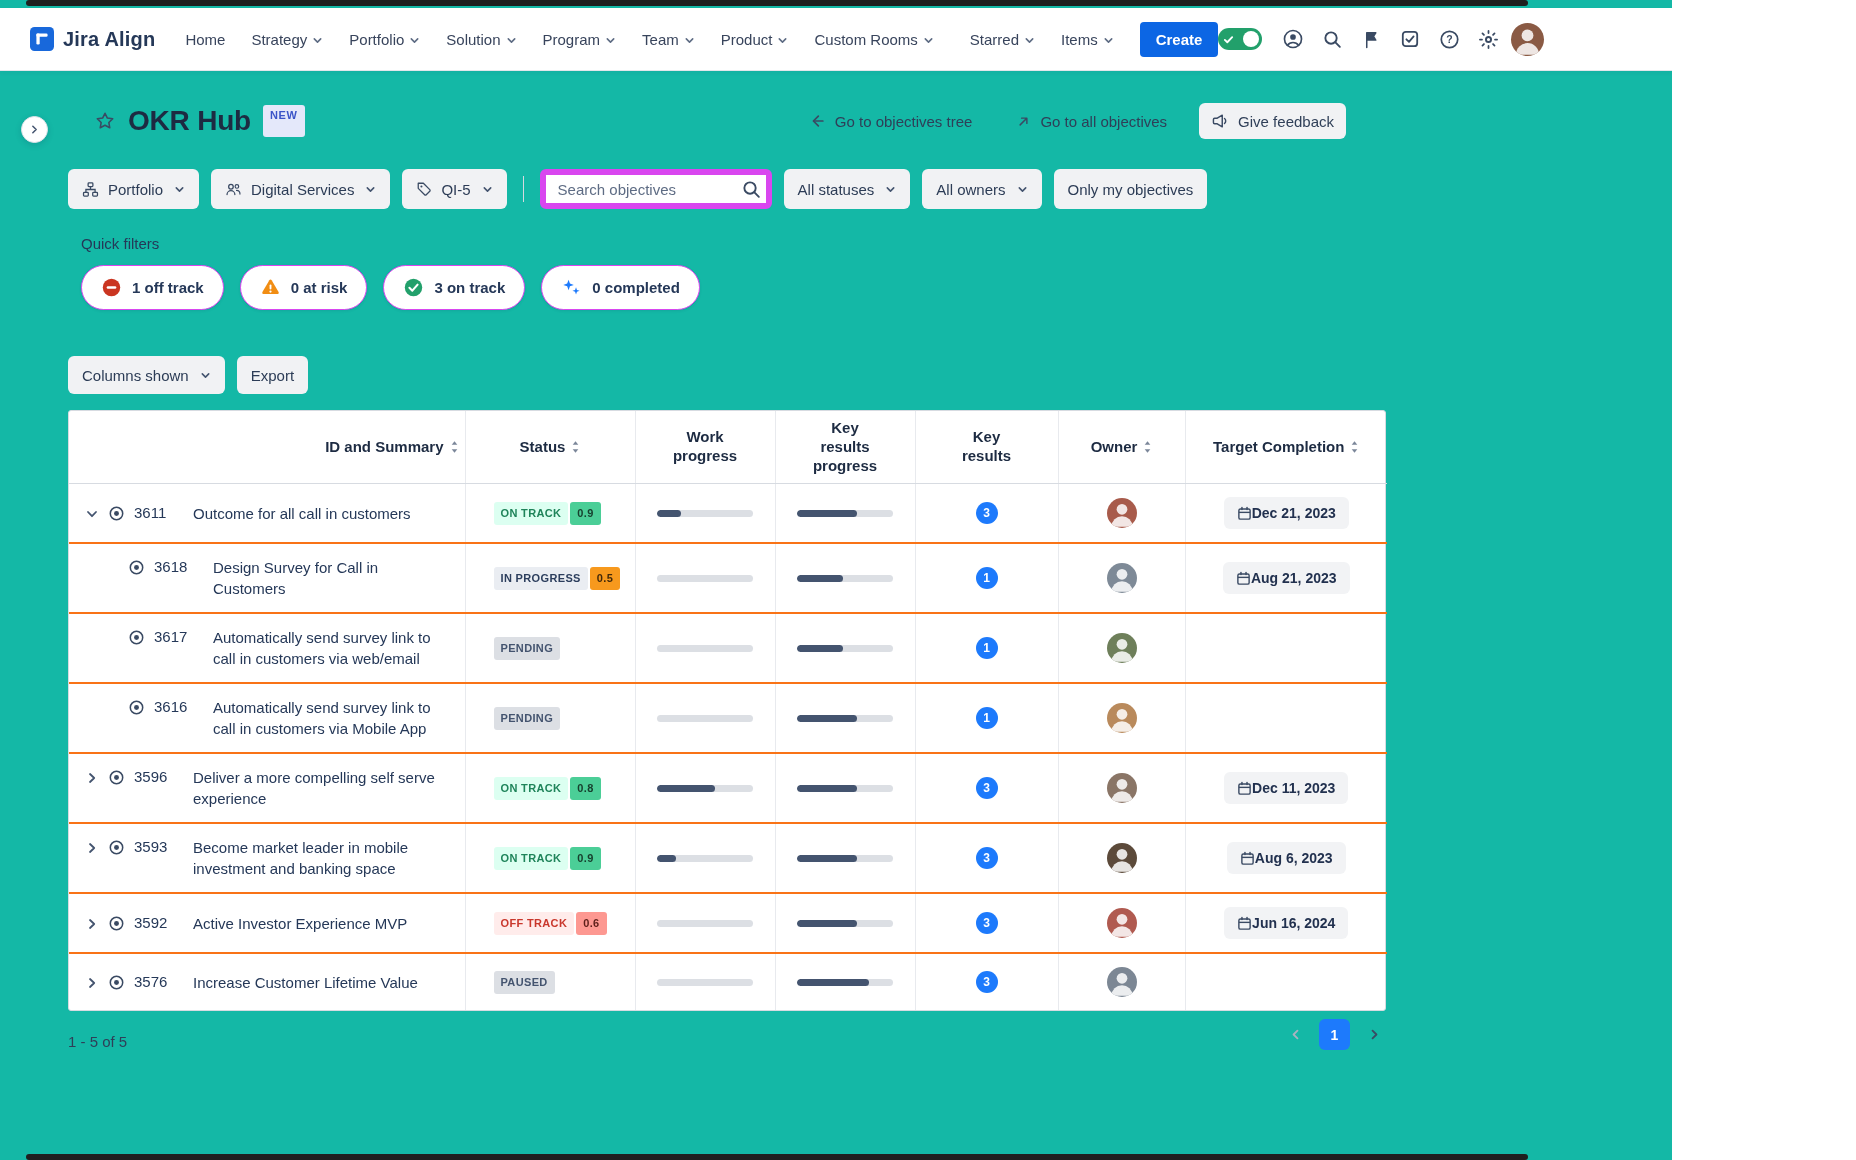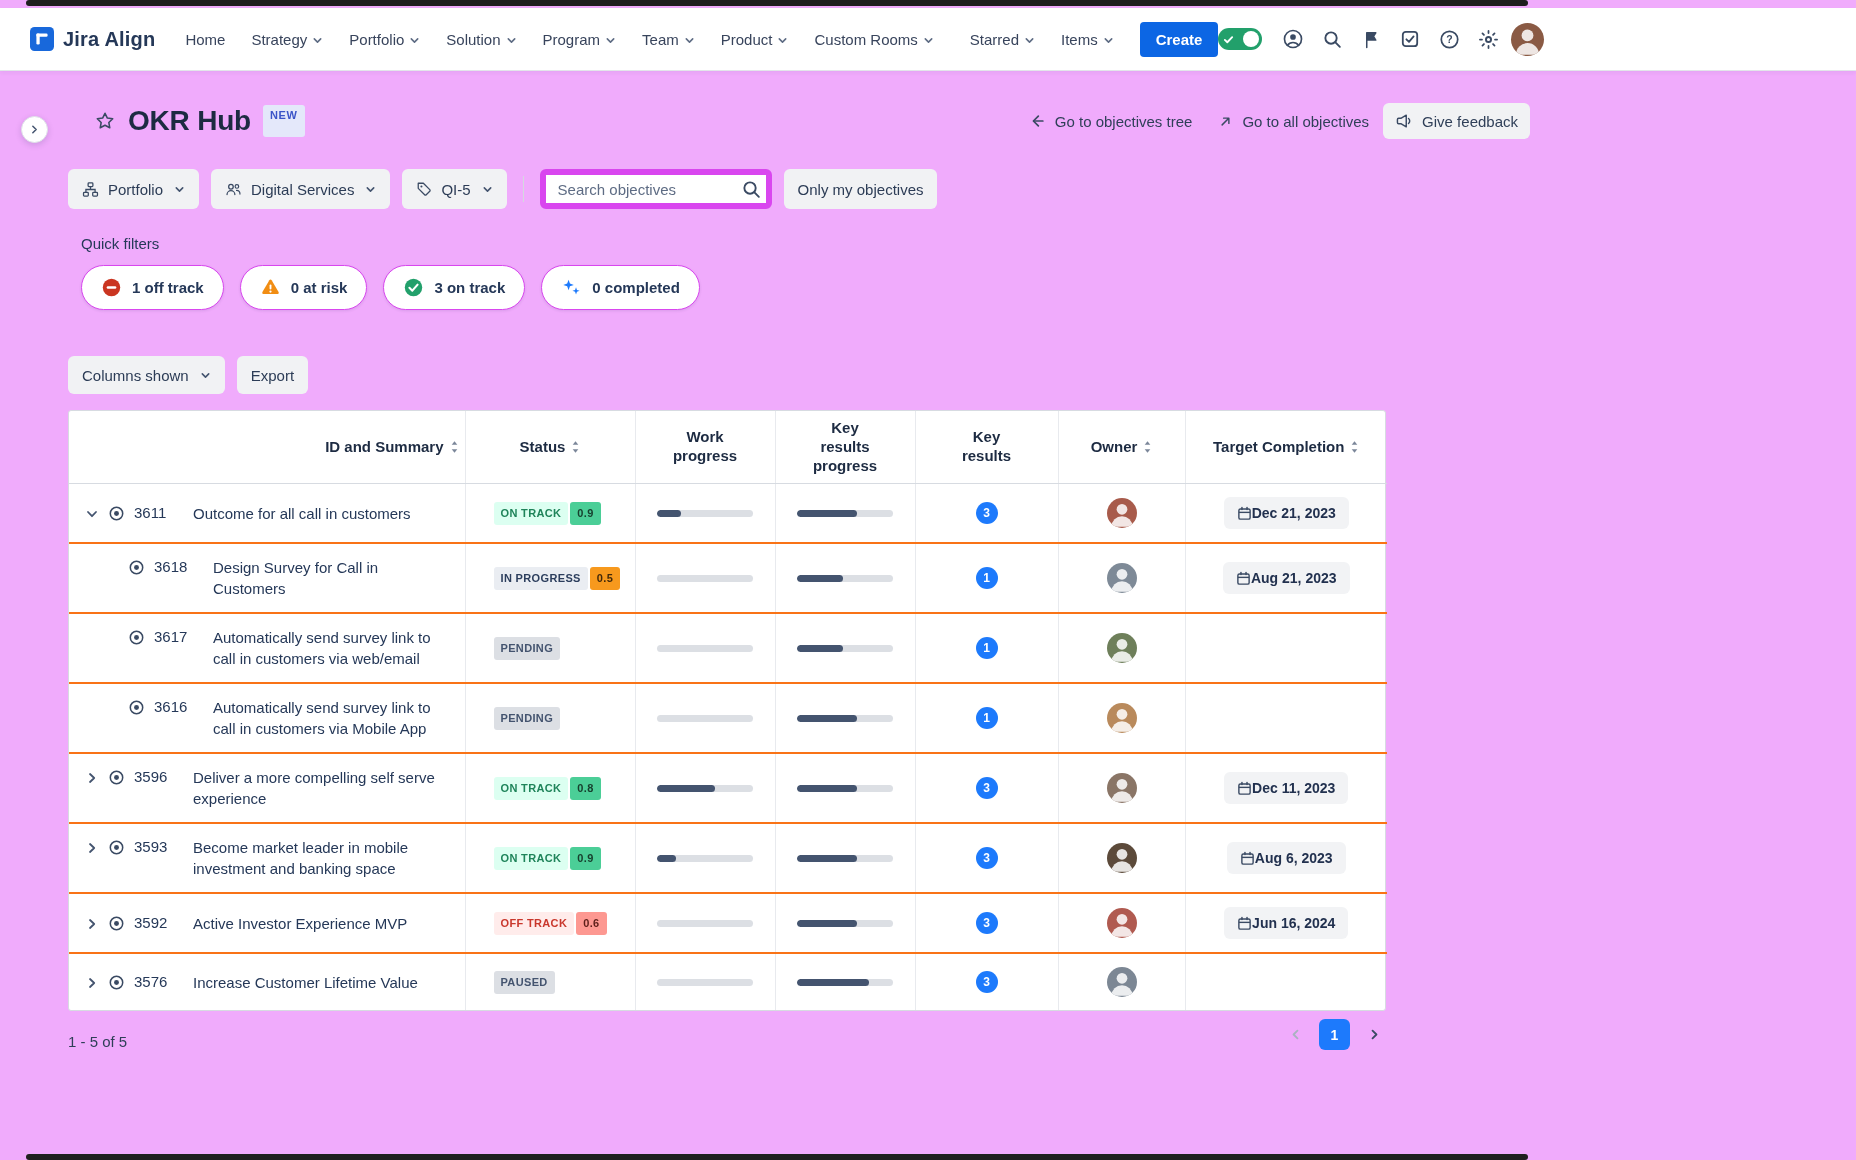--- a/index.html
+++ b/index.html
@@ -2,21 +2,21 @@
 <html style="--accent: #0C66E4; --fill: #44546F; --track: #DCDFE4; --kr: #1D7AFC; --green: #22A06B; --newbg: #E4E8FA; --newtext: #3C55C8;"><head>
 <meta charset="utf-8">
 <style>
   *{box-sizing:border-box;margin:0;padding:0}
   html,body{background:#fff}
   body{font-family:"Liberation Sans",sans-serif;color:#172B4D;width:1856px;height:1160px;overflow:hidden}
   button{font-family:inherit;border:none;background:none;cursor:pointer;color:inherit}
   a{text-decoration:none;color:inherit;cursor:pointer}
   .icon{display:inline-flex;align-items:center;justify-content:center;flex:none}
 
-  .app{position:relative;width:1856px;height:1160px;background:#f0abfc;overflow:hidden}
+  .app{position:relative;width:1672px;height:1160px;background:#14b8a6;overflow:hidden}
   .edge{position:absolute;left:26px;width:1502px;height:6px;background:#1f1f1f;border-radius:4px;z-index:6}
   .edge-top{top:0}.edge-bottom{bottom:0}
 
   
   .navbar{display:flex;align-items:center;height:63px;margin-top:8px;padding:0 350px 0 30px;
     border-bottom:1px solid #E3E6EA;box-shadow:0 2px 4px rgba(23,43,77,.05);background:#fff;position:relative;z-index:2}
   .brand{display:inline-flex;align-items:center;gap:9px;margin-right:30px}
   .brand-text{font-size:20px;font-weight:600;color:#253858;letter-spacing:.2px;white-space:nowrap}
   .nav-group{display:inline-flex;align-items:center;gap:26px}
   .nav-secondary{margin-left:36px}
@@ -34,21 +34,21 @@
 
   .sidebar-toggle{position:absolute;left:21px;top:116px;width:27px;height:27px;border-radius:50%;background:#fff;
     border:1px solid #DFE2E8;box-shadow:0 2px 6px rgba(9,30,66,.15);display:flex;align-items:center;justify-content:center;color:#44546F;z-index:3}
 
   
   .content{padding:22px 326px 0 68px;position:relative}
   .page-header{display:flex;align-items:center;justify-content:space-between;margin:10px 0 0 26px}
   .title-group{display:flex;gap:12px}
   .page-title{font-size:28px;font-weight:700;color:#1D2B42;letter-spacing:-.2px}
   .new-badge{background:var(--newbg,#E4E8FA);color:var(--newtext,#3C55C8);font-size:11px;font-weight:700;letter-spacing:.6px;padding:4px 7px;border-radius:3px}
-  .header-actions{display:flex;align-items:center;gap:2px}
+  .header-actions{display:flex;align-items:center;gap:20px}
   .header-action{display:inline-flex;align-items:center;gap:9px;font-size:15px;font-weight:500;color:#2F3F58;padding:9px 12px;border-radius:6px;white-space:nowrap}
   .header-action.subtle{background:#F1F2F4}
 
   
   .filter-row{display:flex;align-items:center;gap:12px;margin-top:30px}
   .filter-cluster{display:flex;align-items:center;gap:12px}
   .filter-btn{display:inline-flex;align-items:center;gap:9px;background:#F1F2F4;border-radius:6px;height:40px;padding:0 14px;font-size:15px;font-weight:500;color:#2C3C56;white-space:nowrap}
   .filter-btn .chev{color:#44546F;margin-left:2px;margin-top:1px}
   .v-divider{width:1px;height:26px;background:#D5D9DF;margin:0 4px}
   .search-box{position:relative;display:inline-flex;align-items:center}
@@ -358,20 +358,38 @@
       <span class="v-divider"></span>
       <label class="search-box">
         <input type="text" placeholder="Search objectives" style="">
         <span class="icon" id="search-box-icon">
             <svg width="21" height="21" viewBox="0 0 20 20">
               <circle cx="8.6" cy="8.6" r="5.4" fill="none" stroke="#3A4A63" stroke-width="1.8"></circle>
               <line x1="12.8" y1="12.8" x2="17" y2="17" stroke="#3A4A63" stroke-width="1.8" stroke-linecap="round"></line>
             </svg>
           </span>
       </label>
+      <div class="filter-cluster" id="filter-selects">
+          <button class="filter-btn">
+            <span>All statuses</span>
+            <span class="icon chev">
+              <svg width="11" height="11" viewBox="0 0 12 12">
+                <path d="M2.5 4.2 L6 7.8 L9.5 4.2" fill="none" stroke="currentColor" stroke-width="1.7" stroke-linecap="round" stroke-linejoin="round"></path>
+              </svg>
+            </span>
+          </button>
+          <button class="filter-btn">
+            <span>All owners</span>
+            <span class="icon chev">
+              <svg width="11" height="11" viewBox="0 0 12 12">
+                <path d="M2.5 4.2 L6 7.8 L9.5 4.2" fill="none" stroke="currentColor" stroke-width="1.7" stroke-linecap="round" stroke-linejoin="round"></path>
+              </svg>
+            </span>
+          </button>
+        </div>
       <button class="filter-btn">Only my objectives</button>
     </div>
 
     <div class="qf-label">Quick filters</div>
     <div class="qf-row" id="qf-row">
         <button class="qf-pill">
           <span class="icon ">
             <svg width="21" height="21" viewBox="0 0 20 20">
               <circle cx="10" cy="10" r="8.3" fill="#CA3521"></circle>
               <rect x="5.4" y="8.8" width="9.2" height="2.4" rx="1.2" fill="#fff"></rect>

